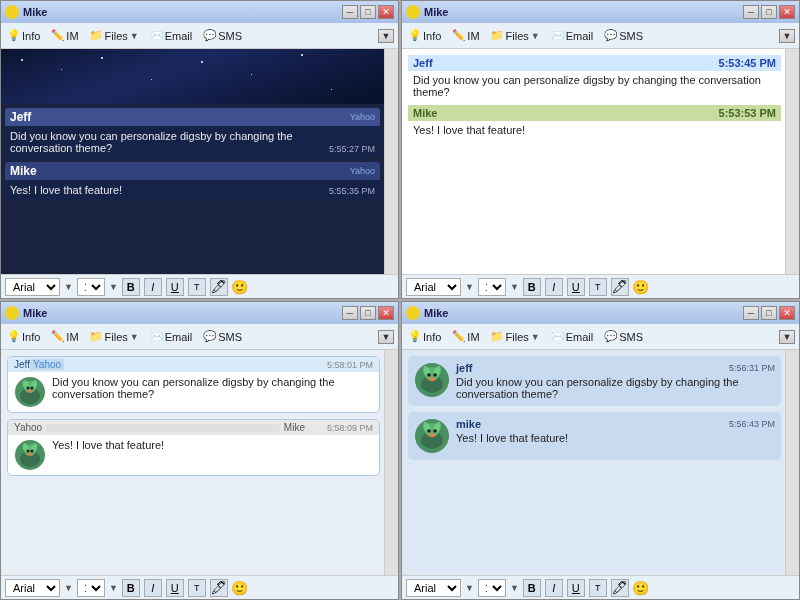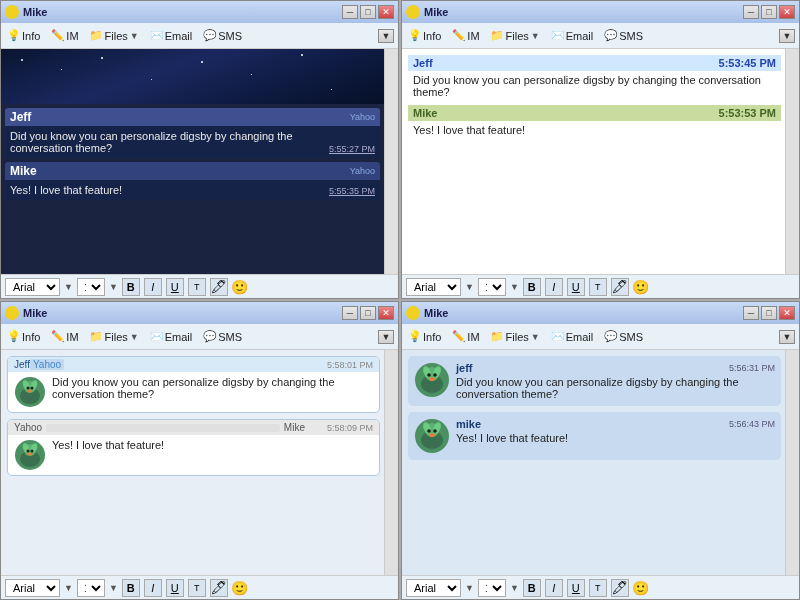--- a/index.html
+++ b/index.html
@@ -179,21 +179,21 @@
     .msg-text-dark {
       background: rgba(20, 35, 80, 0.6);
       color: #e8e8e8;
       padding: 4px 5px;
       font-size: 11px;
       display: flex;
       justify-content: space-between;
       align-items: flex-end;
       gap: 6px;
     }
-    .msg-time { font-size: 9px; color: #aac; white-space: nowrap; text-decoration: underline; }
+    .msg-time { font-size: 9px; color: #aac; white-space: nowrap; }
     .dark-header-img {
       width: 100%;
       height: 55px;
       background: linear-gradient(160deg, #0a1530 0%, #1a2860 40%, #0e1a40 70%, #050f25 100%);
       position: relative;
       overflow: hidden;
     }
     .star {
       position: absolute;
       background: white;

